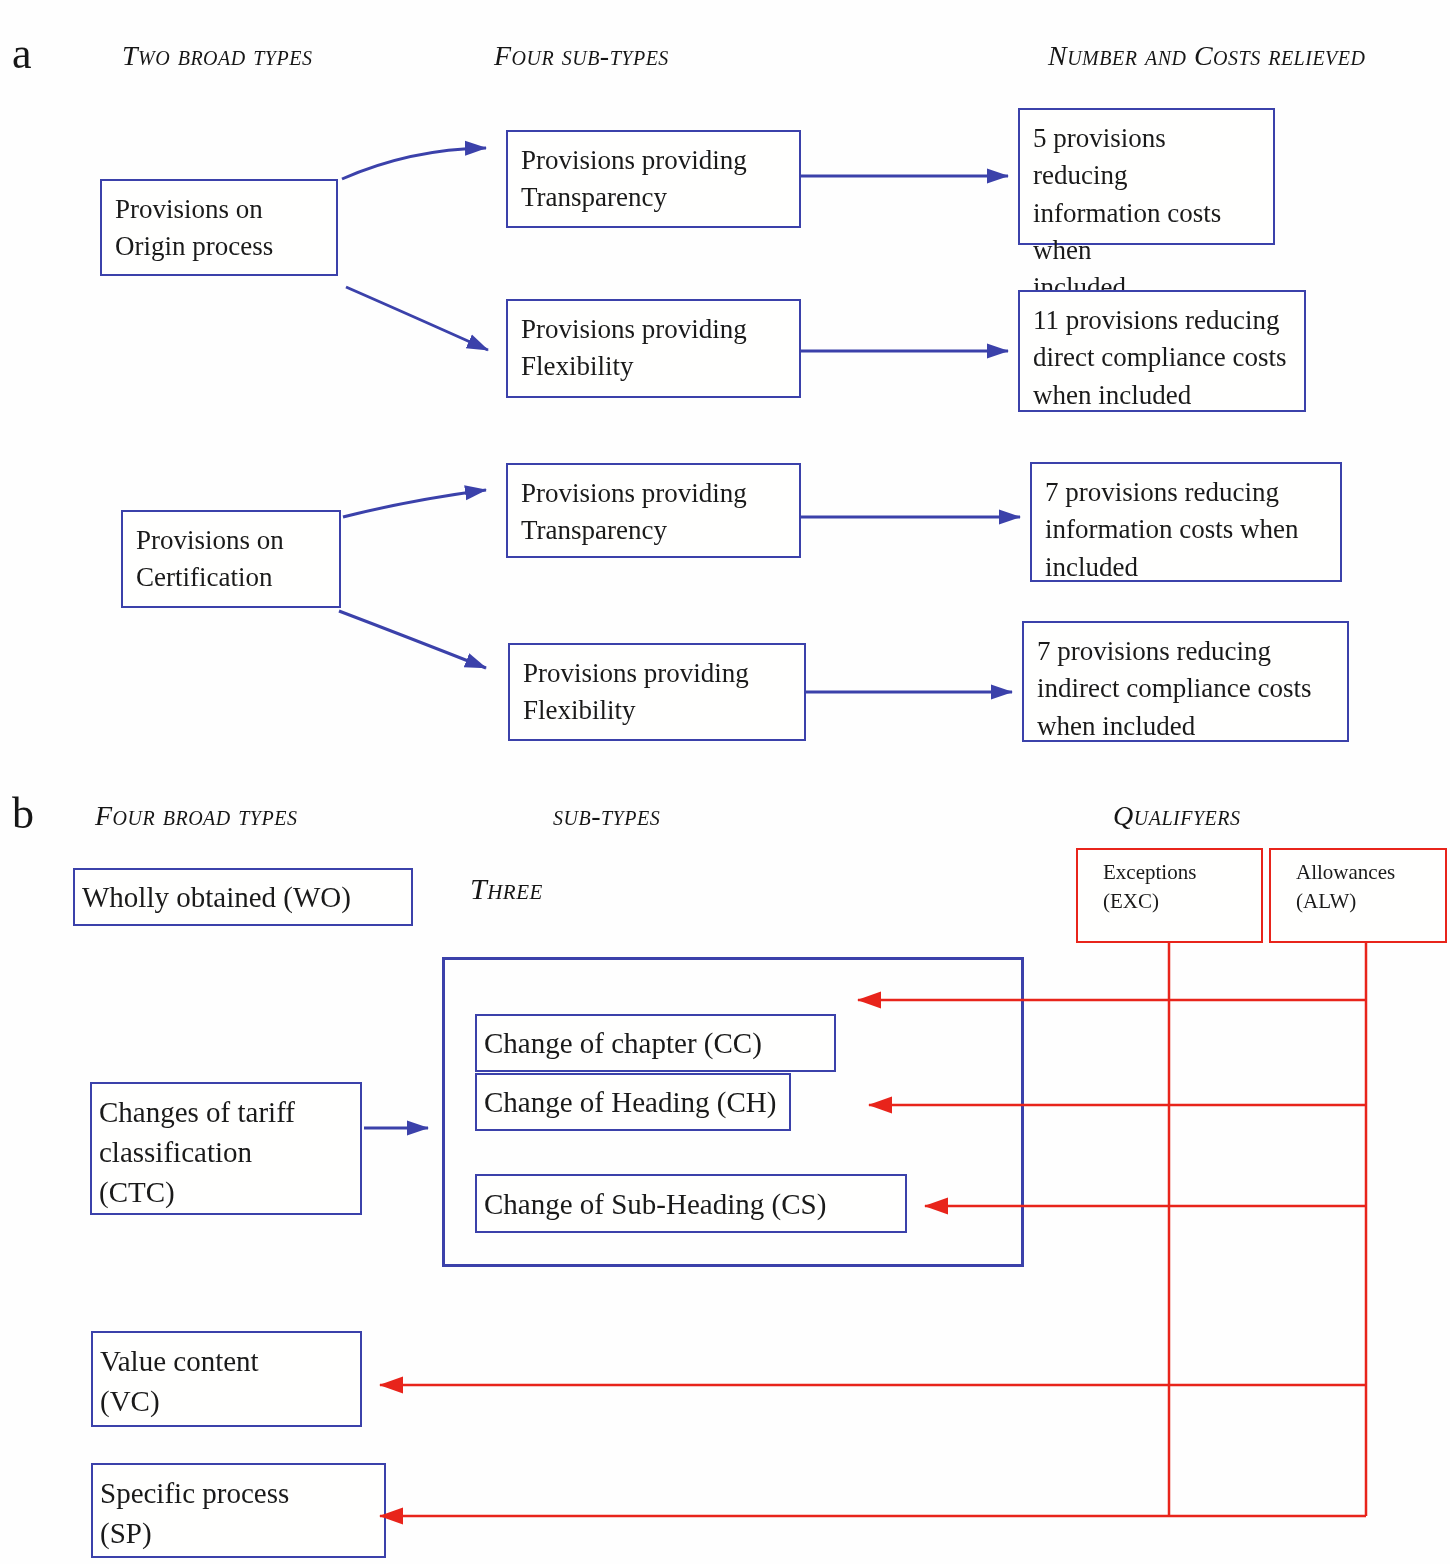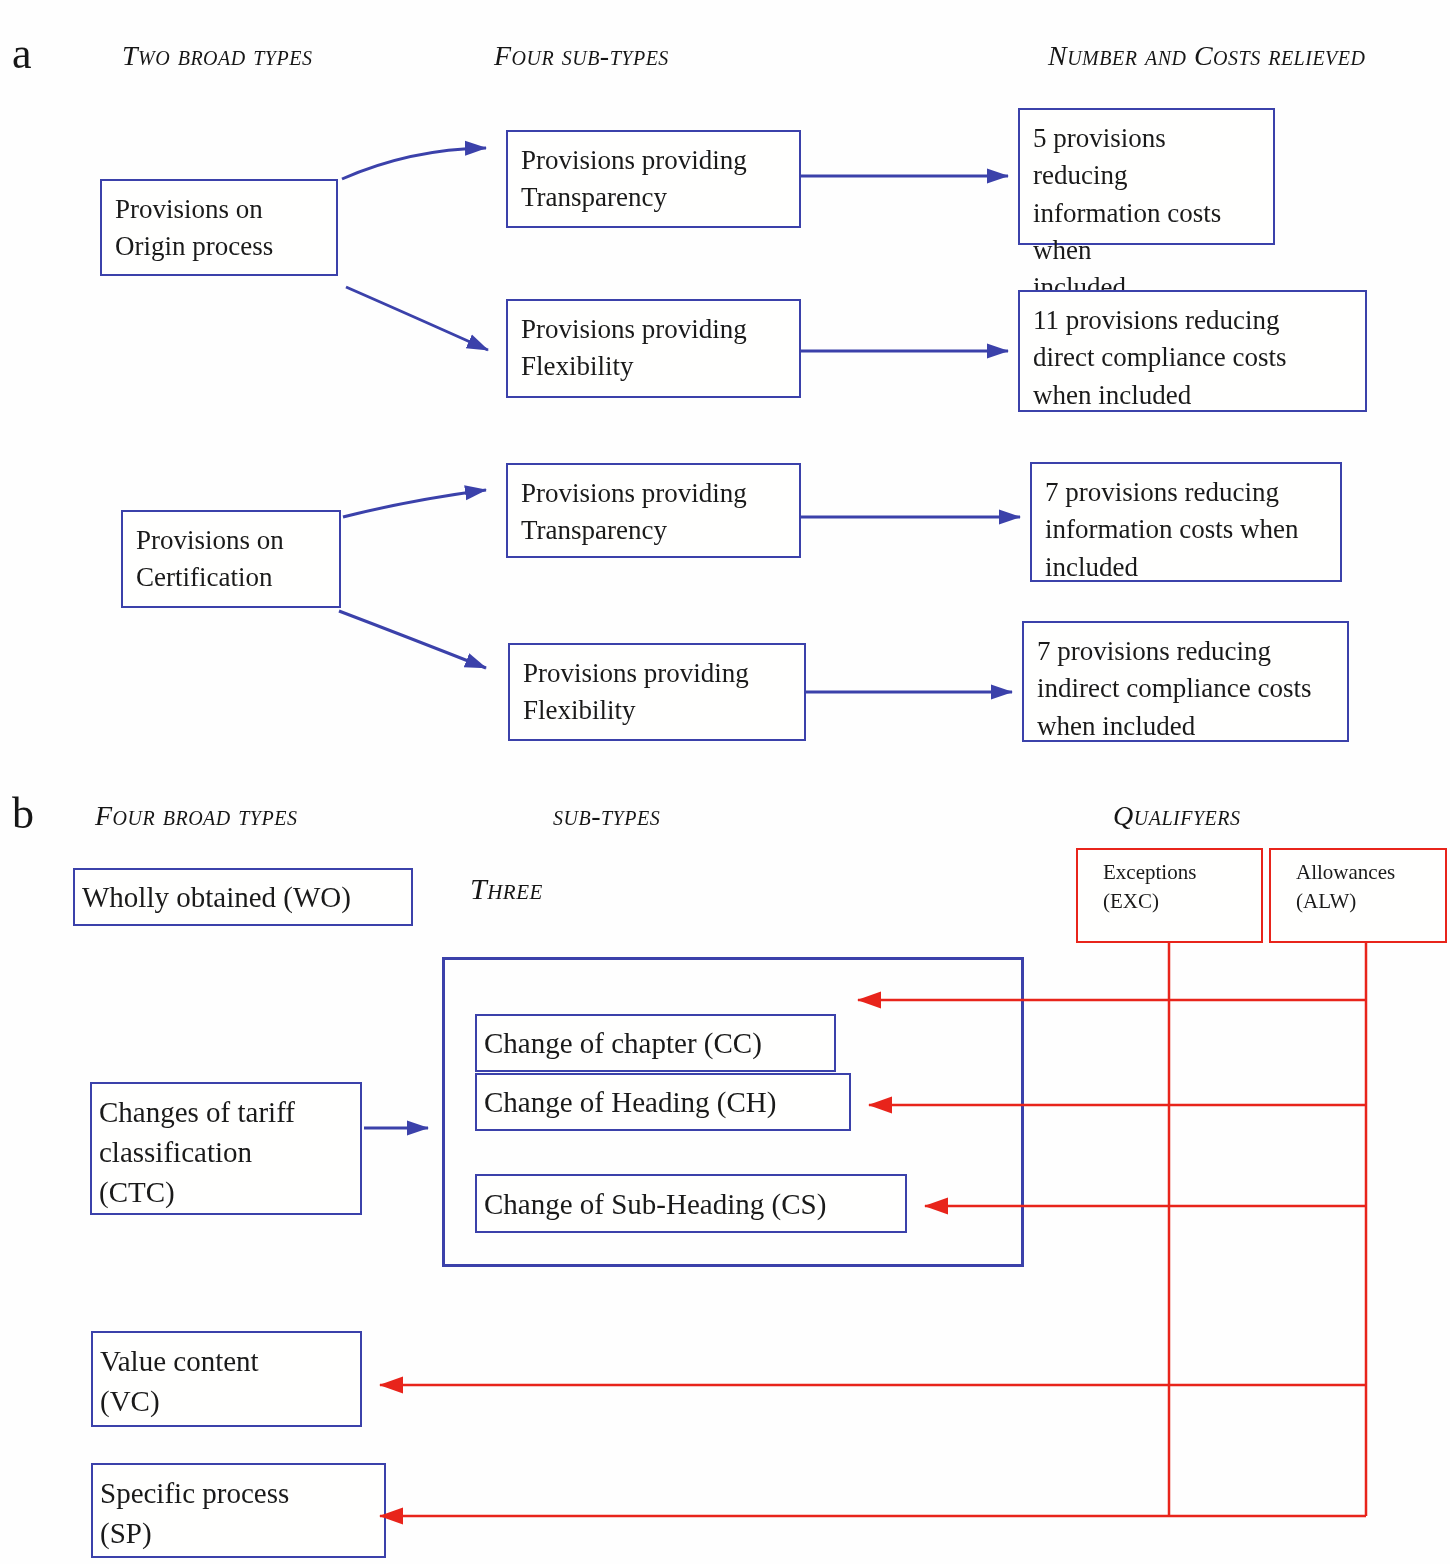--- a/index.html
+++ b/index.html
@@ -83,21 +83,21 @@
   <div class="box blue-box" style="left:506px;top:299px;width:295px;height:99px;">Provisions providing
 Flexibility</div>
   <div class="box blue-box" style="left:506px;top:463px;width:295px;height:95px;">Provisions providing
 Transparency</div>
   <div class="box blue-box" style="left:508px;top:643px;width:298px;height:98px;">Provisions providing
 Flexibility</div>
 
   <div class="box blue-box" style="left:1018px;top:108px;width:257px;height:137px;">5 provisions reducing
 information costs when
 included</div>
-  <div class="box blue-box" style="left:1018px;top:290px;width:349px;height:122px;">11 provisions reducing
+  <div class="box blue-box" style="left:1018px;top:290px;width:288px;height:122px;">11 provisions reducing
 direct compliance costs
 when included</div>
   <div class="box blue-box" style="left:1030px;top:462px;width:312px;height:120px;">7 provisions reducing
 information costs when
 included</div>
   <div class="box blue-box" style="left:1022px;top:621px;width:327px;height:121px;">7 provisions reducing
 indirect compliance costs
 when included</div>
 
   <div class="panel-label" style="left:12px;top:788px;">b</div>
@@ -106,21 +106,21 @@
   <div class="hdr" style="left:553px;top:800px;">sub-types</div>
   <div class="hdr" style="left:1113px;top:800px;">Qualifyers</div>
 
   <div class="box blue-box b2 single" style="left:73px;top:868px;width:340px;height:58px;">Wholly obtained (WO)</div>
 
   <div class="hdr" style="left:470px;top:872px;font-size:30px;">Three</div>
 
   <div class="container-box" style="left:442px;top:957px;width:582px;height:310px;"></div>
 
   <div class="box blue-box b2 single" style="left:475px;top:1014px;width:361px;height:58px;">Change of chapter (CC)</div>
-  <div class="box blue-box b2 single" style="left:475px;top:1073px;width:376px;height:58px;">Change of Heading (CH)</div>
+  <div class="box blue-box b2 single" style="left:475px;top:1073px;width:316px;height:58px;">Change of Heading (CH)</div>
   <div class="box blue-box b2 single" style="left:475px;top:1174px;width:432px;height:59px;">Change of Sub-Heading (CS)</div>
 
   <div class="box blue-box b2" style="left:90px;top:1082px;width:272px;height:133px;">Changes of tariff
 classification
 (CTC)</div>
 
   <div class="box blue-box b2" style="left:91px;top:1331px;width:271px;height:96px;">Value content
 (VC)</div>
   <div class="box blue-box b2" style="left:91px;top:1463px;width:295px;height:95px;">Specific process
 (SP)</div>

